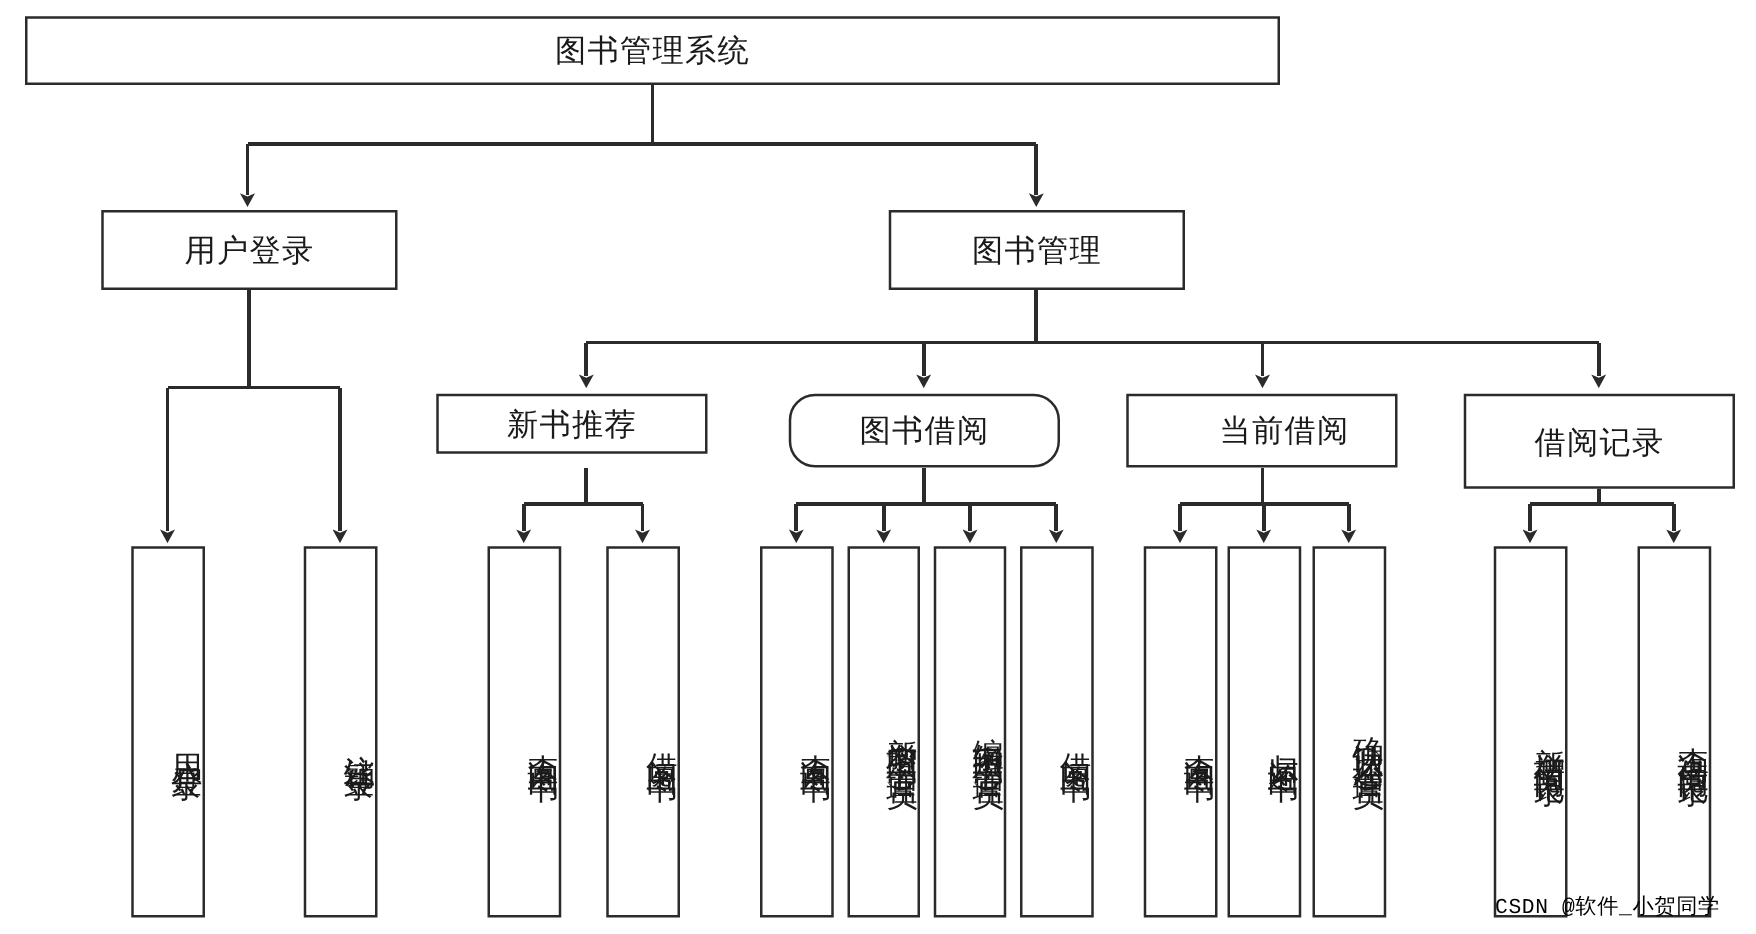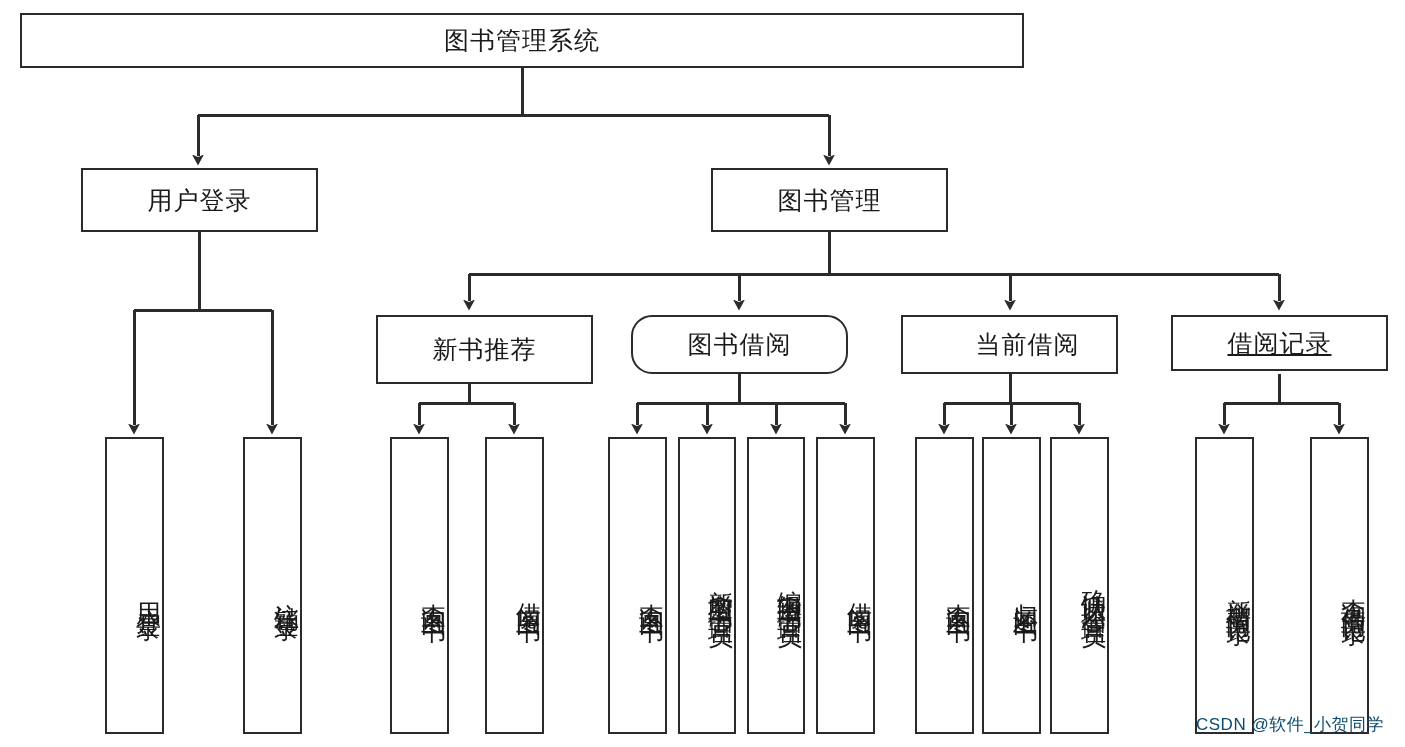--- a/index.html
+++ b/index.html
@@ -6,22 +6,22 @@
   body{font-family:"Liberation Sans","DejaVu Sans",sans-serif;}
   #canvas{position:relative;width:1405px;height:747px;background:#ffffff;overflow:hidden;}
   #svg-layer{position:absolute;left:0;top:0;width:1405px;height:747px;}
   .node{position:absolute;box-sizing:border-box;background:#ffffff;
         border:2px solid #2b2b2b;display:flex;align-items:center;justify-content:center;
         color:#1a1a1a;text-align:center;}
   .node.h{font-size:25px;letter-spacing:1px;}
   .node.v{writing-mode:vertical-rl;text-orientation:upright;font-size:25px;
           letter-spacing:5px;padding-top:14px;align-items:flex-start;justify-content:center;
           line-height:1.1;}
-  .watermark{position:absolute;font-size:17px;color:#0c4a6e;white-space:nowrap;
-             left:1196px;top:713px;letter-spacing:0.5px;}
+  .watermark{position:absolute;font-size:17px;color:#000000;white-space:nowrap;
+             left:1196px;top:713px;letter-spacing:0.5px;font-family:Liberation Mono, monospace;}
 </style>
 </head>
 <body>
 
 <div id="canvas">
 
   <svg id="svg-layer" viewBox="0 0 1405 747" xmlns="http://www.w3.org/2000/svg">
     <defs>
       <marker id="arw" markerWidth="11" markerHeight="12" refX="1.5" refY="6" orient="auto" markerUnits="userSpaceOnUse">
         <path d="M0,0 L11,6 L0,12 L2.6,6 Z" fill="#2b2b2b"></path>
@@ -69,24 +69,24 @@
       <path d="M1224,403 L1224,425" marker-end="url(#arw)"></path>
       <path d="M1339,403 L1339,425" marker-end="url(#arw)"></path>
     </g>
   </svg>
 
   <div class="node h" style="left:20px;top:13px;width:1004px;height:55px;text-align:center;">图书管理系统</div>
 
   <div class="node h" style="left:81px;top:168px;width:237px;height:64px;">用户登录</div>
   <div class="node h" style="left:711px;top:168px;width:237px;height:64px;font-family:Liberation Mono, monospace;">图书管理</div>
 
-  <div class="node h" style="left:376px;top:315px;width:217px;height:69px;font-family:Liberation Mono, monospace;">新书推荐</div>
+  <div class="node h" style="left:349px;top:315px;width:217px;height:48px;font-family:Liberation Mono, monospace;">新书推荐</div>
   <div class="node h" style="left:631px;top:315px;width:217px;height:59px;border-radius:21px;">图书借阅</div>
   <div class="node h" style="left:901px;top:315px;width:217px;height:59px;padding-left:36px;">当前借阅</div>
-  <div class="node h" style="left:1171px;top:315px;width:217px;height:56px;text-decoration:underline;">借阅记录</div>
+  <div class="node h" style="left:1171px;top:315px;width:217px;height:76px;">借阅记录</div>
 
   <div class="node v" style="left:105px;top:437px;width:59px;height:297px;">用户登录</div>
   <div class="node v" style="left:243px;top:437px;width:59px;height:297px;">注销登录</div>
 
   <div class="node v" style="left:390px;top:437px;width:59px;height:297px;">查询图书</div>
   <div class="node v" style="left:485px;top:437px;width:59px;height:297px;">借阅图书</div>
 
   <div class="node v" style="left:608px;top:437px;width:59px;height:297px;">查询图书</div>
   <div class="node v" style="left:678px;top:437px;width:58px;height:297px;">新增图书（管理员）</div>
   <div class="node v" style="left:747px;top:437px;width:58px;height:297px;">编辑图书（管理员）</div>

